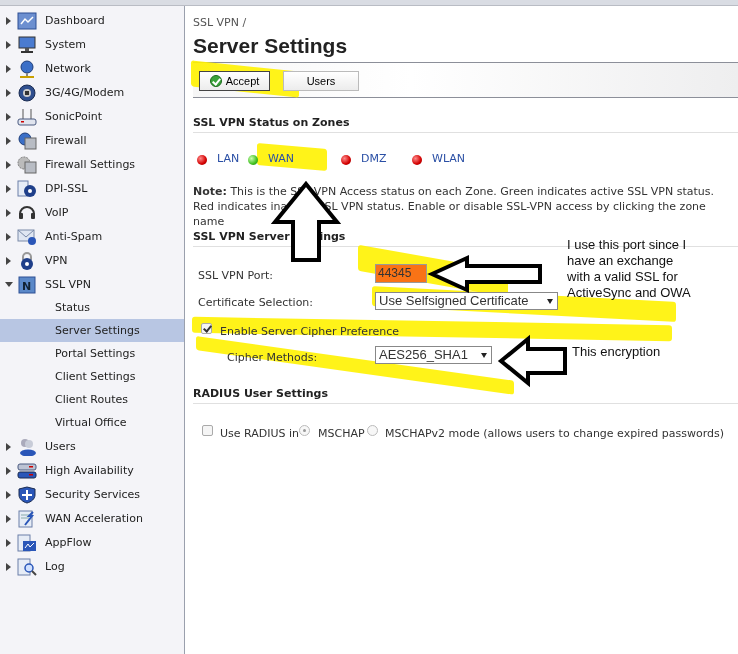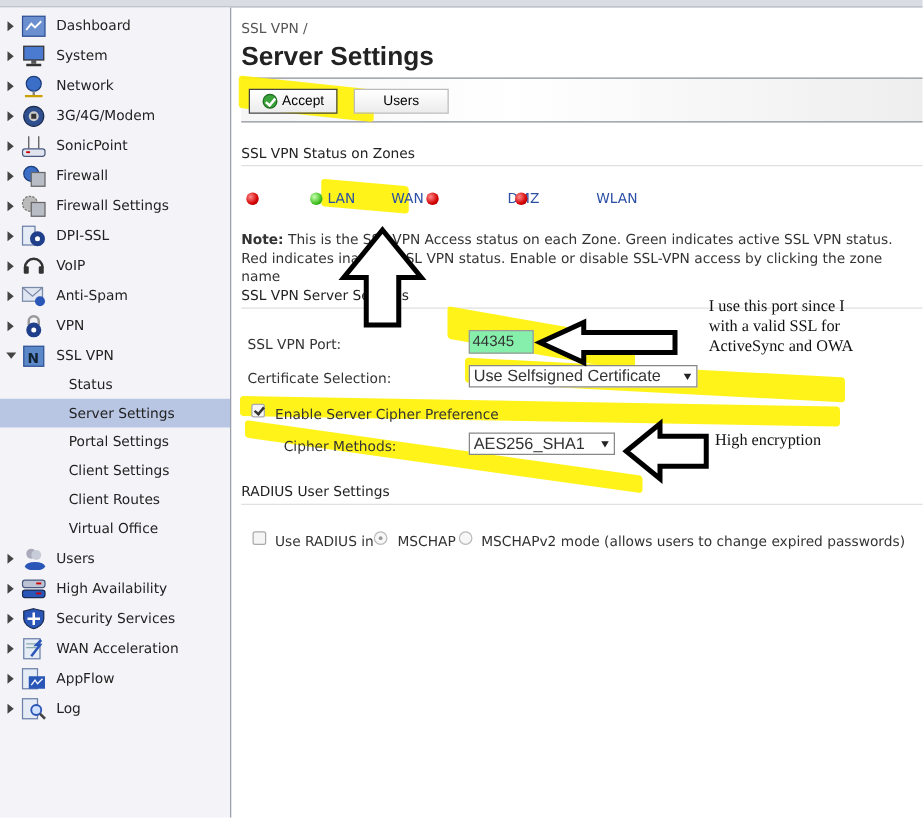--- a/index.html
+++ b/index.html
@@ -19,36 +19,36 @@
   .crumb { position: absolute; left: 7px; top: 10px; font-size: 11px; color: #555; }
   .title { position: absolute; left: 7px; top: 28px; font-family: "Liberation Sans", sans-serif; font-weight: bold; font-size: 21px; color: #222; }
   .toolbar { position: absolute; left: 7px; top: 56px; width: 545px; height: 36px; border-top: 1px solid #8c8f99; border-bottom: 1px solid #8c8f99;
     background: linear-gradient(to right, #f6f6f6, #ffffff 40%, #eeeeef); }
   .btn { position: absolute; top: 8px; height: 20px; border: 1px solid #888; background: linear-gradient(#fff, #ececec); font-size: 11px; display: flex; align-items: center; justify-content: center; cursor: pointer; }
   .btn.accept { left: 6px; width: 71px; border-color: #444; }
   .btn.cancel { left: 90px; width: 76px; border-color: #bbb; font-family: "Liberation Sans", sans-serif; }
   .check-ico { width: 12px; height: 12px; border-radius: 50%; background: #3aa33a; border: 1px solid #1d6b1d; margin-right: 4px; position: relative; }
   .check-ico::after { content: ""; position: absolute; left: 3px; top: 1px; width: 3px; height: 6px; border-right: 2px solid #fff; border-bottom: 2px solid #fff; transform: rotate(40deg); }
   .hl { position: absolute; background: #fff200; opacity: 0.9; border-radius: 3px; }
-  .section-h { position: absolute; left: 7px; font-weight: normal; font-size: 11px; color: #222; width: 545px; padding-bottom: 3px; border-bottom: 1px solid #e0e0e0; }
-  .zone { position: absolute; top: 146px; display: flex; align-items: center; cursor: pointer; gap: 45px; }
+  .section-h { position: absolute; left: 7px; font-weight: bold; font-size: 11px; color: #222; width: 545px; padding-bottom: 3px; border-bottom: 1px solid #e0e0e0; }
+  .zone { position: absolute; top: 146px; display: flex; align-items: flex-end; cursor: pointer; }
   .dot { width: 10px; height: 10px; border-radius: 50%; margin-right: 10px; }
   .dot.red { background: radial-gradient(circle at 35% 35%, #ff8a8a, #d30000 60%, #8a0000); }
   .dot.green { background: radial-gradient(circle at 35% 35%, #c9ffb0, #3fbf1f 60%, #1f7a0c); }
   .zone .zl { color: #2a4fa5; font-size: 11px; }
   .note { position: absolute; left: 7px; top: 178px; font-size: 11px; color: #333; line-height: 15px; width: 545px; }
   .field-lbl { position: absolute; font-size: 11px; color: #333; }
-  .input { position: absolute; height: 19px; border: 1px solid #999; background: #86efac; font-size: 12px; padding-left: 2px; line-height: 17px; font-family: "Liberation Sans", sans-serif; }
+  .input { position: absolute; height: 19px; border: 1px solid #999; background: #f97316; font-size: 12px; padding-left: 2px; line-height: 17px; font-family: "Liberation Sans", sans-serif; }
   .select { position: absolute; height: 18px; border: 1px solid #888; background: #fff; font-size: 13px; line-height: 16px; padding-left: 3px; font-family: "Liberation Sans", sans-serif; cursor: pointer; }
   .select .arr { position: absolute; right: 4px; top: 6px; width: 0; height: 0; border-left: 3px solid transparent; border-right: 3px solid transparent; border-top: 5px solid #222; }
   .cb { position: absolute; width: 11px; height: 11px; border: 1px solid #aaa; background: #f5f5f5; border-radius: 2px; cursor: pointer; }
   .cb.checked::after { content: ""; position: absolute; left: 3px; top: 0px; width: 3px; height: 6px; border-right: 2px solid #333; border-bottom: 2px solid #333; transform: rotate(40deg); }
   .radio { position: absolute; width: 11px; height: 11px; border-radius: 50%; border: 1px solid #bbb; background: #f7f7f7; cursor: pointer; }
   .radio.on::after { content: ""; position: absolute; left: 3px; top: 3px; width: 3px; height: 3px; border-radius: 50%; background: #999; }
-  .annot { position: absolute; font-family: Liberation Serif, serif; font-size: 13px; color: #111; line-height: 16px; }
+  .annot { position: absolute; font-family: Liberation Sans, sans-serif; font-size: 13px; color: #111; line-height: 16px; }
   svg.arrow { position: absolute; overflow: visible; }
 </style>
 </head>
 <body>
 
 <div class="topbar"></div>
 
 <nav class="sidebar">
 
   <div class="nav-item" style="top:3px">
@@ -313,17 +313,18 @@
   </svg>
   <svg class="arrow" style="left:243px;top:249px" width="115" height="38" viewBox="0 0 115 38">
     <polygon points="3,19 38,3 38,11 111,11 111,27 38,27 38,35" fill="#fff" stroke="#000" stroke-width="4"></polygon>
   </svg>
   <svg class="arrow" style="left:312px;top:330px" width="70" height="50" viewBox="0 0 70 50">
     <polygon points="3,25 30,3 30,13 67,13 67,37 30,37 30,47" fill="#fff" stroke="#000" stroke-width="4"></polygon>
   </svg>
 
   <div class="annot" style="left:381px;top:231px">
     <div>I use this port since I</div>
+    <div>have an exchange</div>
     <div>with a valid SSL for</div>
     <div>ActiveSync and OWA</div>
   </div>
-  <div class="annot" style="left:386px;top:338px">High encryption</div>
+  <div class="annot" style="left:386px;top:338px">This encryption</div>
 </main>
 
 </body></html>

